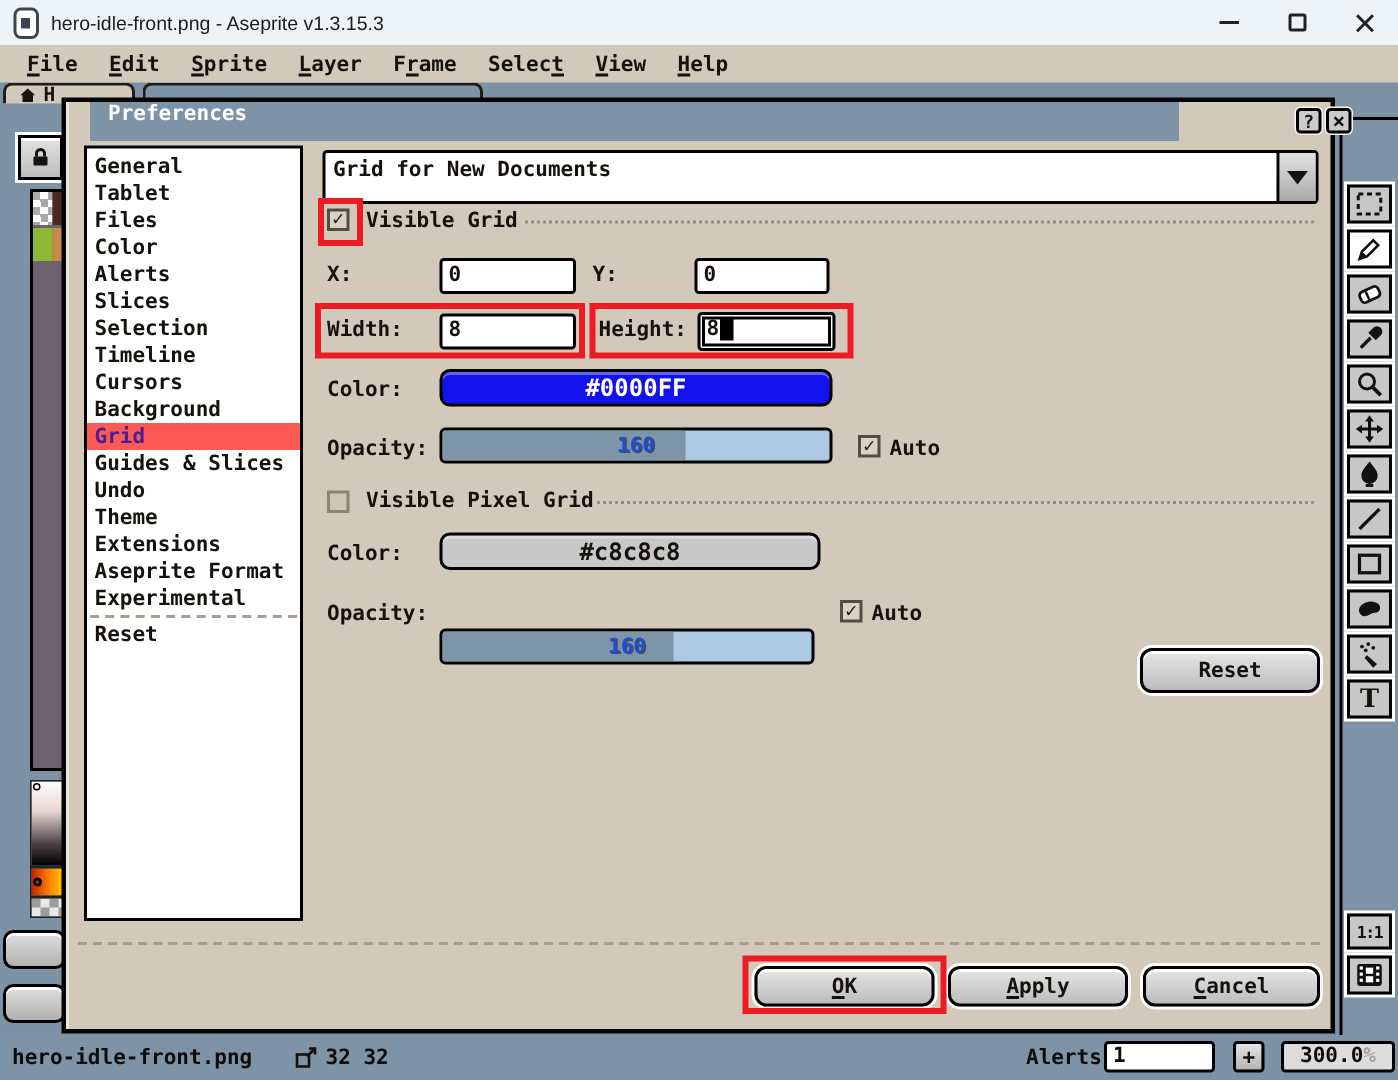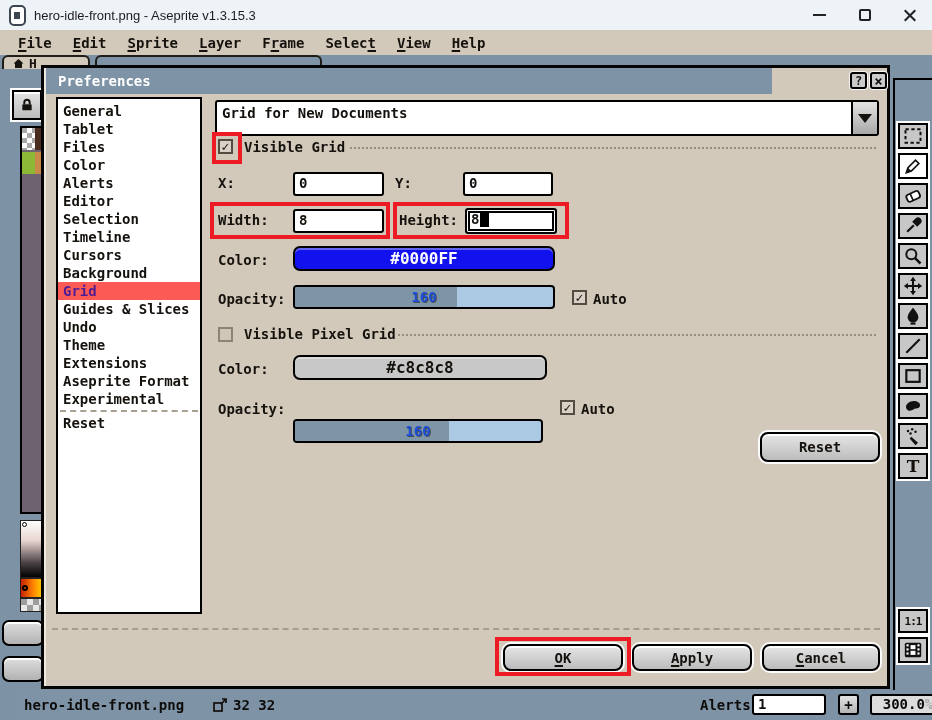--- a/index.html
+++ b/index.html
@@ -51,21 +51,21 @@
   .tool-col{left:896px;top:121px;display:flex;flex-direction:column}
   .tool-slot{width:34px;height:30px;background:#fff;padding:2px}
   .tool-face{width:100%;height:100%;background:#c7c7c7;border:2px solid #000;display:flex;align-items:center;justify-content:center}
   .tool-face.active{background:#fff}
   .tool-face svg{display:block}
   .ttool{font-family:"DejaVu Serif",serif;font-size:17px;font-weight:700;line-height:1}
   .ratio-face{font-size:11px;letter-spacing:-1px}
 
   
   .dialog{left:44px;top:68px;width:843px;height:618px;background:#d2c9ba;box-shadow:0 0 0 3px #050505,inset 2px 0 0 #efe8dc;z-index:10}
-  .dlg-title{left:2px;top:0;width:726px;height:26px;background:#7e93a5;color:#fff;display:flex;align-items:center;padding-left:12px}
+  .dlg-title{left:16px;top:0;width:726px;height:26px;background:#7e93a5;color:#fff;display:flex;padding-left:12px}
   .mini-btn{width:17px;height:17px;background:#cbcbcb;border:2px solid #000;border-radius:3px;display:flex;align-items:center;justify-content:center;font-size:12px;line-height:1;color:#111;box-shadow:0 0 0 1px #f5f5f5}
   .listbox{left:12px;top:29px;width:146px;height:517px;background:#fff;border:2px solid #000;padding-top:3px;overflow:hidden}
   .list-item{height:18px;line-height:18px;padding-left:5px;white-space:nowrap}
   .list-item.selected{background:#fc5a54;color:#4c1d95}
   .list-sep{margin:2px 2px;border-top:2px dashed #a99f91}
   .dropdown{left:171px;top:32px;width:664px;height:36px;background:#fff;border:2px solid #000;border-radius:3px}
   .dd-text{padding:2px 5px;line-height:18px}
   .dd-btn{position:absolute;right:0;top:0;bottom:0;width:26px;background:linear-gradient(#e2e2e2,#a9a9a9);border-left:2px solid #000;display:flex;align-items:center;justify-content:center}
   .dd-tri{width:0;height:0;border-left:7px solid transparent;border-right:7px solid transparent;border-top:9px solid #16130f}
   .anno{position:absolute;border:4px solid #ed1c24;pointer-events:none;z-index:20}
@@ -77,21 +77,21 @@
   .field.focused{box-shadow:inset 0 0 0 1px #fff,inset 0 0 0 3px #000}
   .caret{display:inline-block;width:9px;height:15px;background:#000;vertical-align:text-bottom;margin-left:1px}
   .color-btn{border:2px solid #000;border-radius:7px;display:flex;align-items:center;justify-content:center;font-size:16px;box-shadow:inset 0 2px 0 rgba(255,255,255,.35)}
   .slider{position:relative;background:#abc9e3;border:2px solid #000;border-radius:4px;overflow:hidden}
   .slider-fill{position:absolute;left:0;top:0;bottom:0;width:62.7%;background:#7e94a7}
   .slider-val{position:absolute;inset:0;display:flex;align-items:center;justify-content:center;color:#1d4ed8;text-shadow:1px 1px 0 rgba(70,70,70,.9)}
   .push-btn{background:linear-gradient(#e6e6e6,#bcbcbc);border:2px solid #000;border-radius:8px;box-shadow:0 0 0 2px #fbfbfb,inset 0 2px 0 rgba(255,255,255,.95);display:flex;align-items:center;justify-content:center;white-space:pre}
   .dashes{border-top:2px dashed #a79d8f;height:0}
 
   
-  .statusbar{left:16px;top:690px;width:788px;height:30px;background:#7e93a5;color:#0d0c0a;z-index:6}
+  .statusbar{left:0;top:690px;width:788px;height:30px;background:#7e93a5;color:#0d0c0a;z-index:6}
   .sb-path{overflow:hidden;white-space:nowrap;width:410px}
   .sb-field{background:#fff;border:2px solid #000;border-radius:3px;line-height:17px;padding:0 4px}
   .sb-zoom{background:#dcdcdc;display:flex;justify-content:center}
   .sb-zoom .unit{color:#a3a3a3}
   .plus-btn{background:linear-gradient(#e2e2e2,#b5b5b5);border:2px solid #000;border-radius:3px;display:flex;align-items:center;justify-content:center;line-height:1}
 </style>
 </head>
 <body>
 
 <div id="screen">
@@ -285,21 +285,21 @@
           <span>×</span>
         </div>
     </div>
 
     <div class="abs listbox">
       <div class="list-item">General</div>
       <div class="list-item">Tablet</div>
       <div class="list-item">Files</div>
       <div class="list-item">Color</div>
       <div class="list-item">Alerts</div>
-      <div class="list-item">Editor</div>
+      <div class="list-item">Slices</div>
       <div class="list-item">Selection</div>
       <div class="list-item">Timeline</div>
       <div class="list-item">Cursors</div>
       <div class="list-item">Background</div>
       <div class="list-item selected">Grid</div>
       <div class="list-item">Guides &amp; Slices</div>
       <div class="list-item">Undo</div>
       <div class="list-item">Theme</div>
       <div class="list-item">Extensions</div>
       <div class="list-item">Aseprite Format</div>

